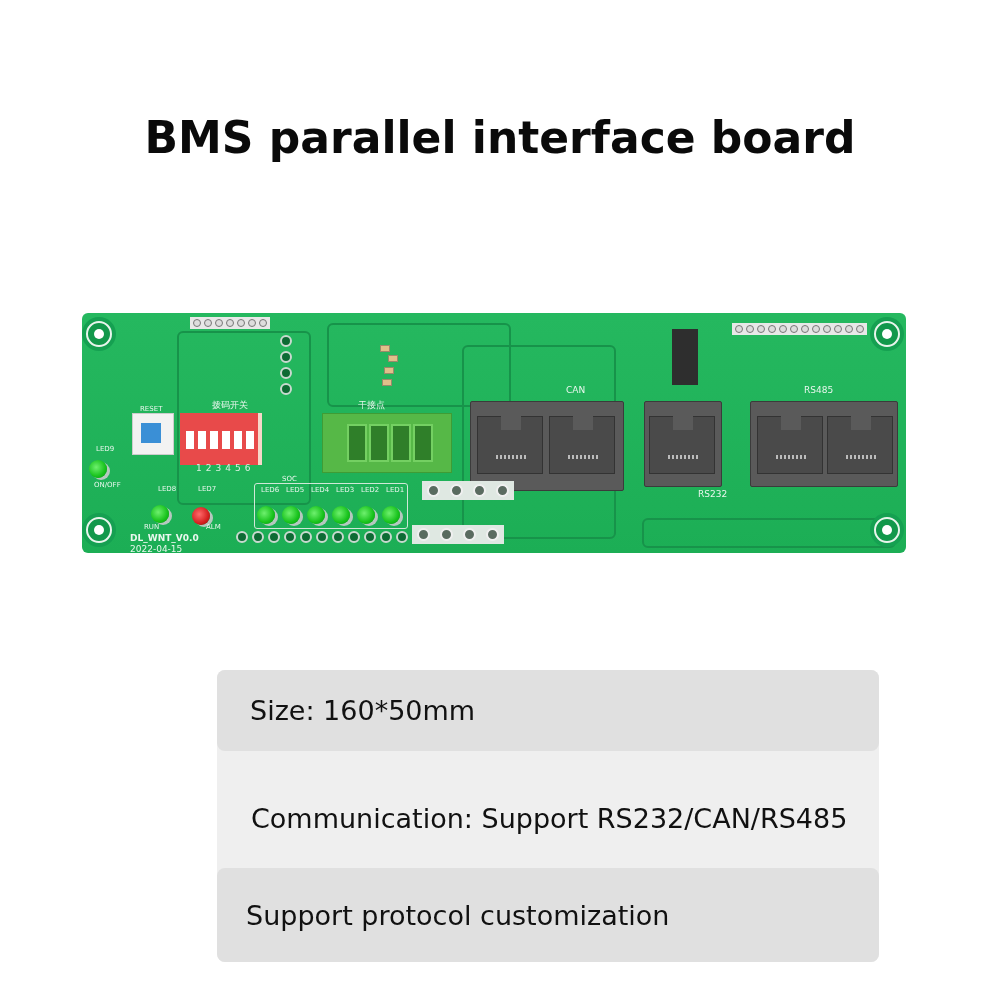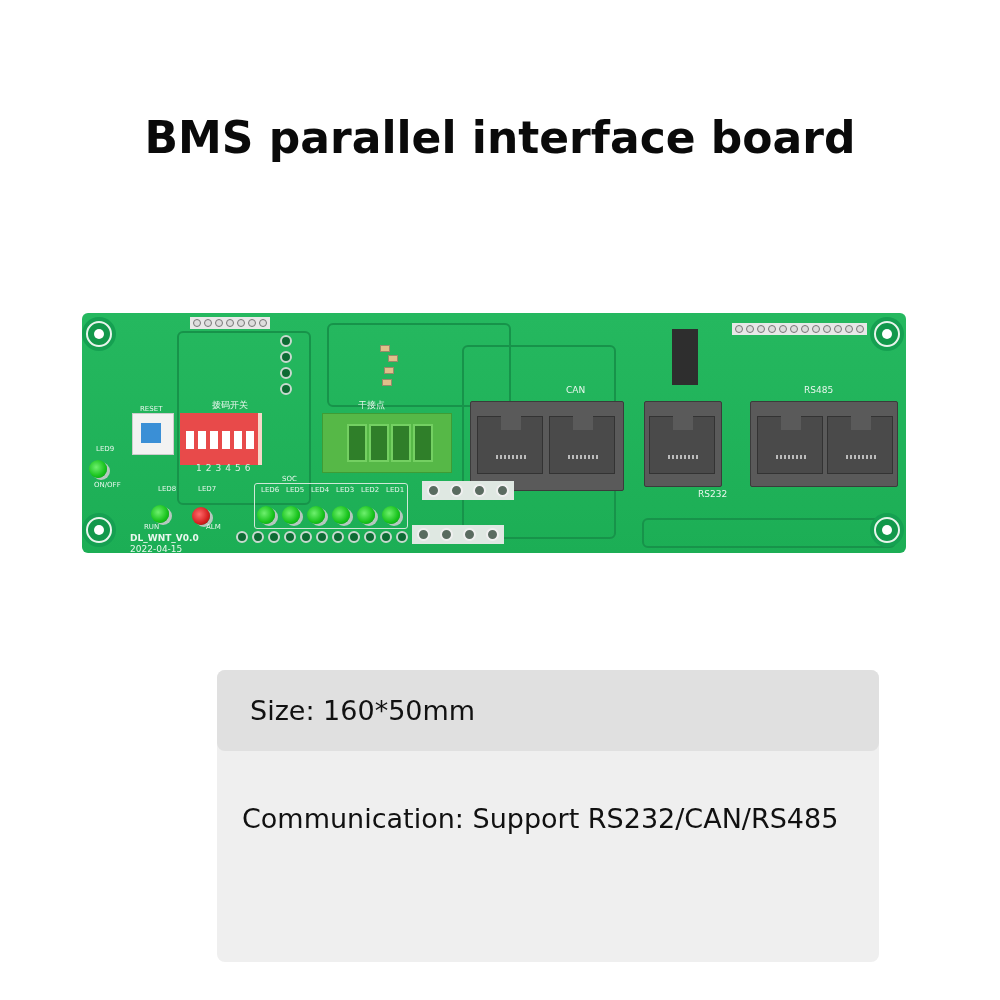--- a/index.html
+++ b/index.html
@@ -226,14 +226,15 @@
       </div>
     <div class="port" style="left:76px;">
         <i></i>
         <b></b>
       </div>
   </div>
 </div>
 
 <div class="features">
   <div class="feat shade" style="top:0;height:81px;padding-left:33px;box-sizing:border-box;">Size: 160*50mm</div>
-  <div class="feat" style="top:100px;height:96px;padding-left:25px;box-sizing:border-box;">Communication: Support RS232/CAN/RS485</div>
+  <div class="feat" style="top:100px;height:96px;padding-left:34px;box-sizing:border-box;">Communication: Support RS232/CAN/RS485</div>
+  <div class="feat shade" style="top:198px;height:94px;padding-left:29px;box-sizing:border-box;">Support protocol customization</div>
 </div>
 
 </body></html>

